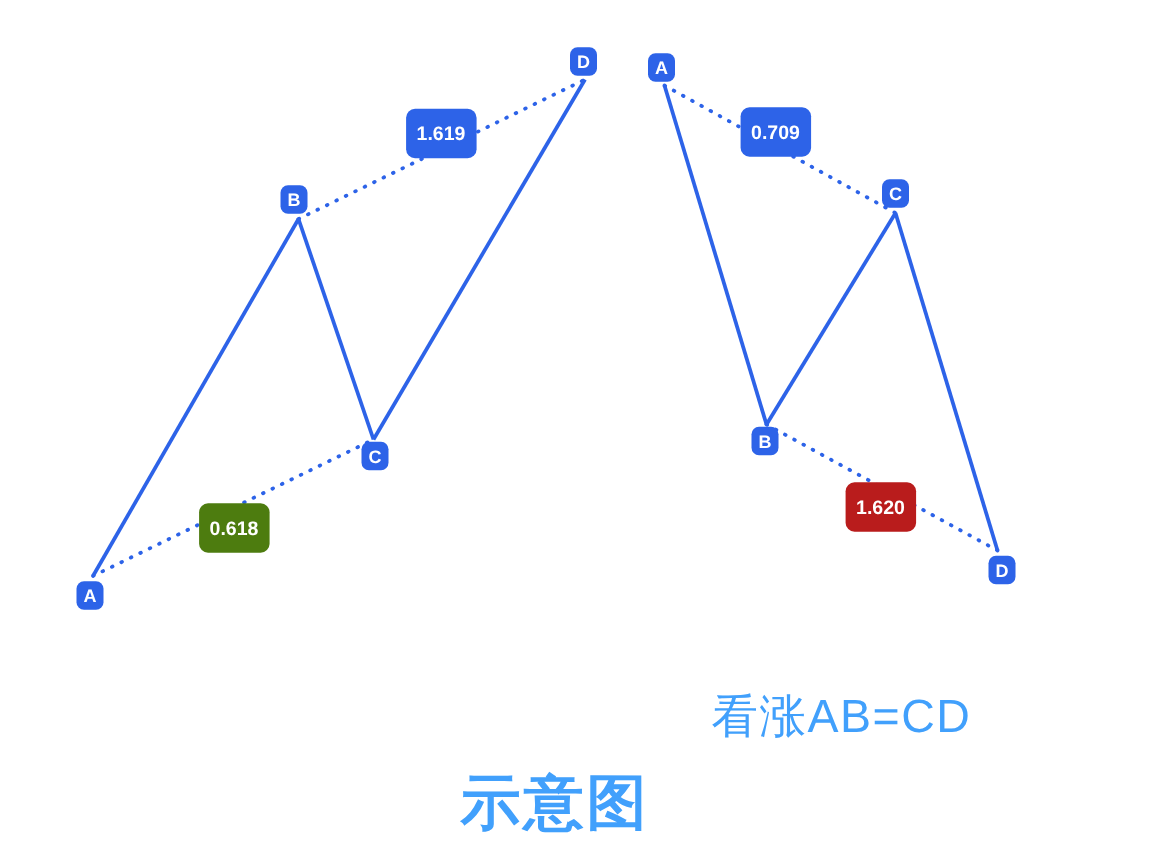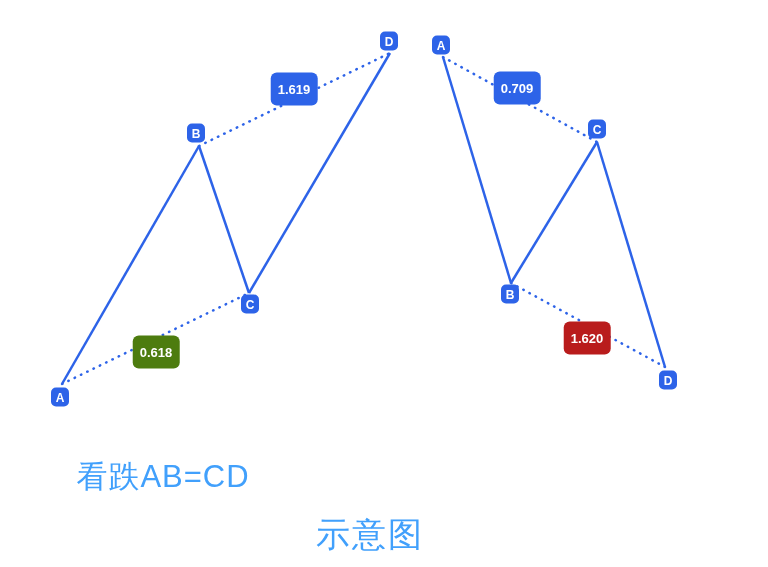--- a/index.html
+++ b/index.html
@@ -58,43 +58,44 @@
     transform: translate(-50%, -50%);
     white-space: nowrap;
     letter-spacing: 1px;
   }
   #caption-0 { left: 163px; top: 477px; }
   #caption-1 { left: 561px; top: 478px; }
   #diagram-title {
     position: absolute;
     left: 370px;
     top: 535px;
-    font-size: 34px;
+    font-size: 40px;
     transform: translate(-50%, -50%);
     white-space: nowrap;
     letter-spacing: 2px;
+    font-weight: bold;
   }
 </style>
 </head>
 <body>
 
 <div id="stage" style="background: rgb(255, 255, 255);">
   <svg id="lines-svg" viewBox="0 0 768 567" xmlns="http://www.w3.org/2000/svg">
       <line x1="62" y1="384" x2="199" y2="146" stroke="#2d63e8" stroke-width="2.5"></line>
       <line x1="199" y1="146" x2="249" y2="293" stroke="#2d63e8" stroke-width="2.5"></line>
       <line x1="249" y1="293" x2="390" y2="53" stroke="#2d63e8" stroke-width="2.5"></line>
       <line x1="62" y1="384" x2="249" y2="293" stroke="#2d63e8" stroke-width="2.5" stroke-dasharray="0.5 6.5" stroke-linecap="round"></line>
       <line x1="199" y1="146" x2="390" y2="53" stroke="#2d63e8" stroke-width="2.5" stroke-dasharray="0.5 6.5" stroke-linecap="round"></line>
       <line x1="443" y1="57" x2="511" y2="283" stroke="#2d63e8" stroke-width="2.5"></line>
       <line x1="511" y1="283" x2="597" y2="142" stroke="#2d63e8" stroke-width="2.5"></line>
       <line x1="597" y1="142" x2="665" y2="367" stroke="#2d63e8" stroke-width="2.5"></line>
       <line x1="443" y1="57" x2="597" y2="142" stroke="#2d63e8" stroke-width="2.5" stroke-dasharray="0.5 6.5" stroke-linecap="round"></line>
       <line x1="511" y1="283" x2="665" y2="367" stroke="#2d63e8" stroke-width="2.5" stroke-dasharray="0.5 6.5" stroke-linecap="round"></line>
     </svg>
-  <div class="caption" id="caption-0" style="color: rgb(65, 160, 252);">看跌AB=CD</div>
+  <div class="caption" id="caption-1" style="color: rgb(65, 160, 252);">看涨AB=CD</div>
   <div id="diagram-title" style="color: rgb(65, 160, 252);">示意图</div>
 <div class="ratio-label" style="left: 156px; top: 352px; background: #4d7c0f; color: rgb(255, 255, 255);">0.618</div>
     <div class="ratio-label" style="left: 294px; top: 89px; background: rgb(45, 99, 232); color: rgb(255, 255, 255);">1.619</div>
     <div class="point-marker" style="left: 60px; top: 397px; background: rgb(45, 99, 232); color: rgb(255, 255, 255);">A</div>
     <div class="point-marker" style="left: 196px; top: 133px; background: rgb(45, 99, 232); color: rgb(255, 255, 255);">B</div>
     <div class="point-marker" style="left: 250px; top: 304px; background: rgb(45, 99, 232); color: rgb(255, 255, 255);">C</div>
     <div class="point-marker" style="left: 389px; top: 41px; background: rgb(45, 99, 232); color: rgb(255, 255, 255);">D</div>
     <div class="ratio-label" style="left: 517px; top: 88px; background: rgb(45, 99, 232); color: rgb(255, 255, 255);">0.709</div>
     <div class="ratio-label" style="left: 587px; top: 338px; background: #b91c1c; color: rgb(255, 255, 255);">1.620</div>
     <div class="point-marker" style="left: 441px; top: 45px; background: rgb(45, 99, 232); color: rgb(255, 255, 255);">A</div>

